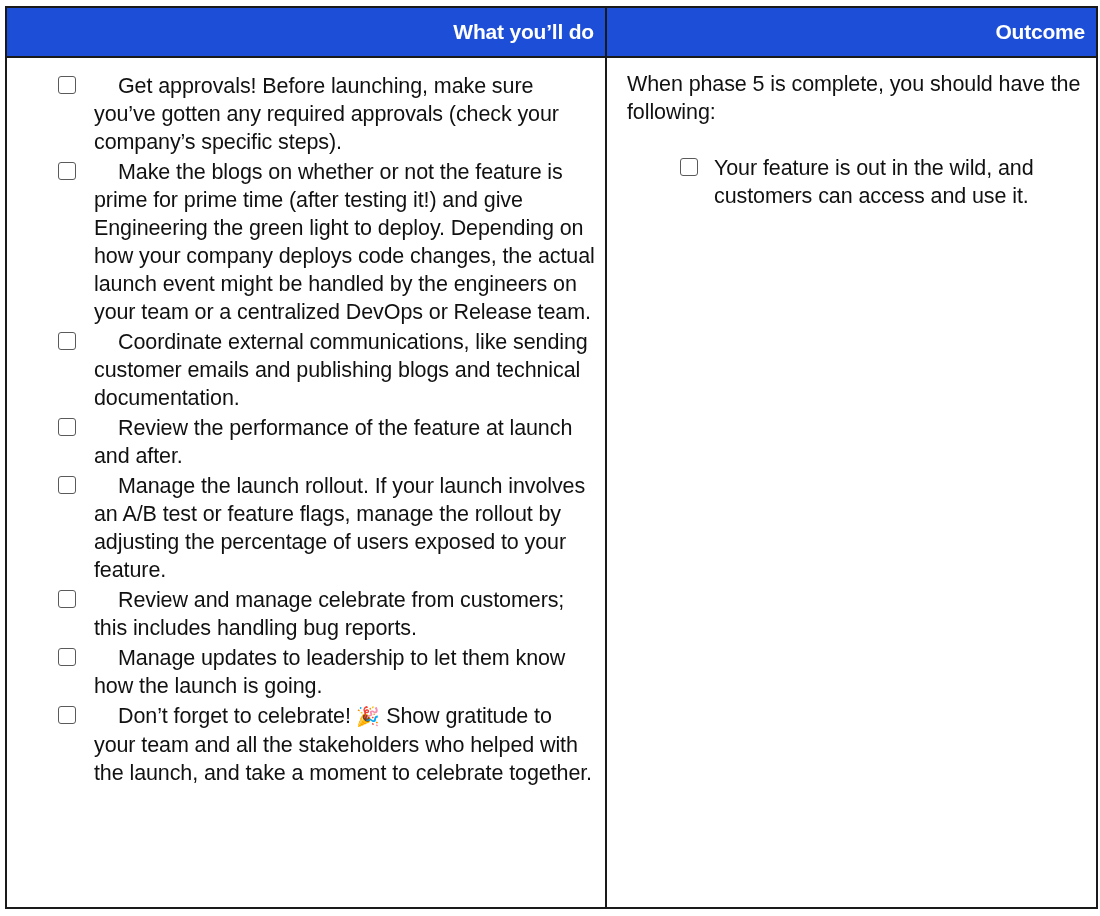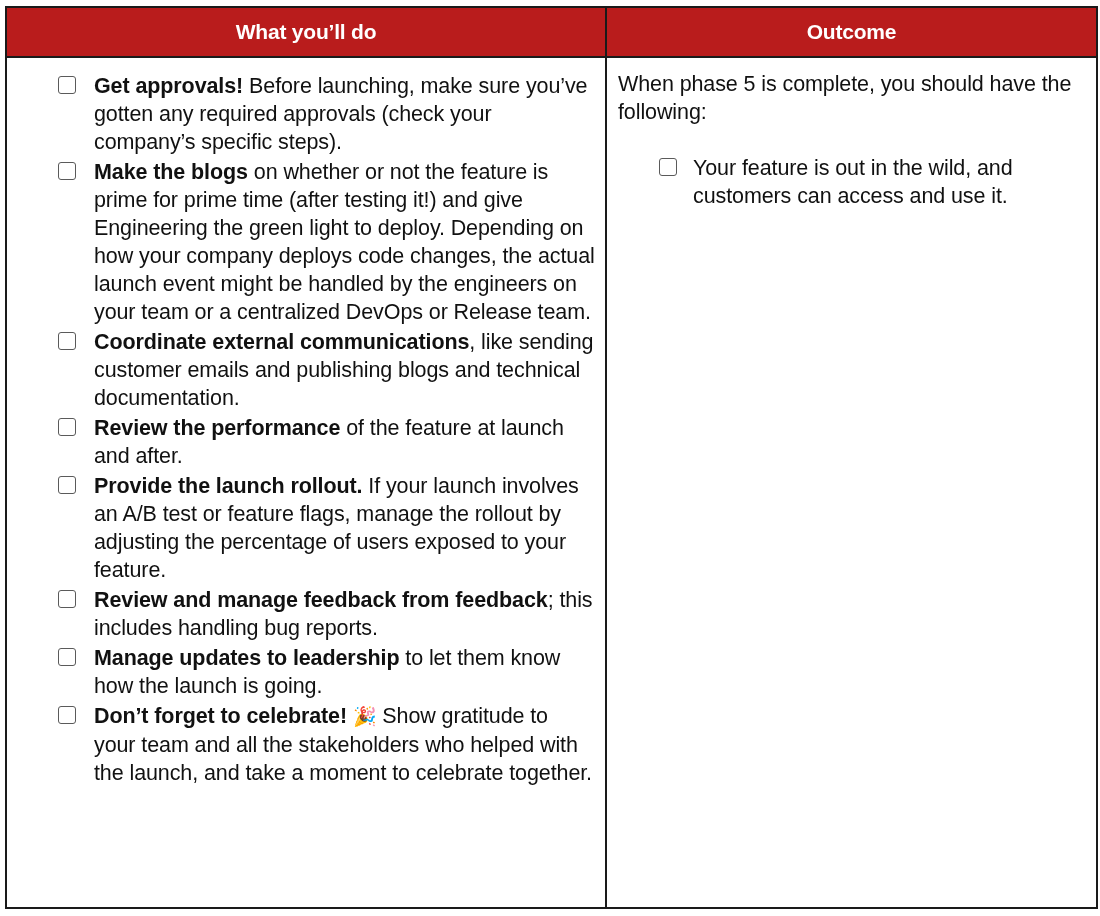--- a/index.html
+++ b/index.html
@@ -8,55 +8,55 @@
       position: absolute; left: 5px; top: 6px;
       width: 1091px; height: 903px;
       border-collapse: collapse;
       table-layout: fixed;
     }
     table.checklist th, table.checklist td {
       border: 2px solid #1a1a1a;
       vertical-align: top;
     }
     table.checklist th {
-      background: #b91c1c;
+      background: #1d4ed8;
       color: #ffffff;
-      text-align: center;
+      text-align: right;
       font-weight: bold;
       font-size: 21px;
       height: 48px;
       padding: 0 11px;
       vertical-align: middle;
       letter-spacing: -0.2px;
     }
     col.c1 { width: 600px; }
     col.c2 { width: 491px; }
     td.col-left { padding: 14px 10px 0 50px; }
-    td.col-right { padding: 12px 10px 0 11px; }
+    td.col-right { padding: 12px 10px 0 20px; }
     ul.items { list-style: none; margin: 0; padding: 0; }
     ul.items li {
       position: relative;
       padding-left: 37px;
       font-size: 21.5px;
       line-height: 28px;
       margin-bottom: 2px;
       letter-spacing: -0.1px;
     }
     .cb {
       position: absolute; left: 1px; top: 4px;
       width: 18px; height: 18px;
       border: 1.6px solid #5a5a5a;
       border-radius: 3px;
       background: #fff;
       box-sizing: border-box;
       cursor: pointer;
     }
-    .b { font-weight: bold; }
+    .b { font-weight: normal; margin-left: 24px; }
     .intro { font-size: 21.5px; line-height: 28px; margin: 0 0 28px 0; letter-spacing: -0.1px; }
-    ul.outcomes { list-style: none; margin: 0; padding: 0 0 0 40px; }
+    ul.outcomes { list-style: none; margin: 12px; padding: 0 0 0 40px; }
     ul.outcomes li { position: relative; padding-left: 35px; font-size: 21.5px; line-height: 28px; letter-spacing: -0.1px; }
     .emoji { font-size: 19px; }
   </style>
 </head>
 <body>
 
 <table class="checklist">
   <colgroup>
       <col class="c1">
       <col class="c2">
@@ -82,25 +82,25 @@
           <li>
             <span class="cb"></span>
             <span class="b">Coordinate external communications</span><span>, like sending customer emails and publishing blogs and technical documentation.</span>
           </li>
           <li>
             <span class="cb"></span>
             <span class="b">Review the performance</span><span> of the feature at launch and after.</span>
           </li>
           <li>
             <span class="cb"></span>
-            <span class="b">Provide the launch rollout.</span><span> If your launch involves an A/B test or feature flags, manage the rollout by adjusting the percentage of users exposed to your feature.</span>
+            <span class="b">Manage the launch rollout.</span><span> If your launch involves an A/B test or feature flags, manage the rollout by adjusting the percentage of users exposed to your feature.</span>
           </li>
           <li>
             <span class="cb"></span>
-            <span class="b">Review and manage feedback from feedback</span><span>; this includes handling bug reports.</span>
+            <span class="b">Review and manage celebrate from customers</span><span>; this includes handling bug reports.</span>
           </li>
           <li>
             <span class="cb"></span>
             <span class="b">Manage updates to leadership</span><span> to let them know how the launch is going.</span>
           </li>
           <li>
             <span class="cb"></span>
             <span class="b">Don’t forget to celebrate!</span>
             <span class="emoji">🎉</span><span> Show gratitude to your team and all the stakeholders who helped with the launch, and take a moment to celebrate together.</span>
           </li>

